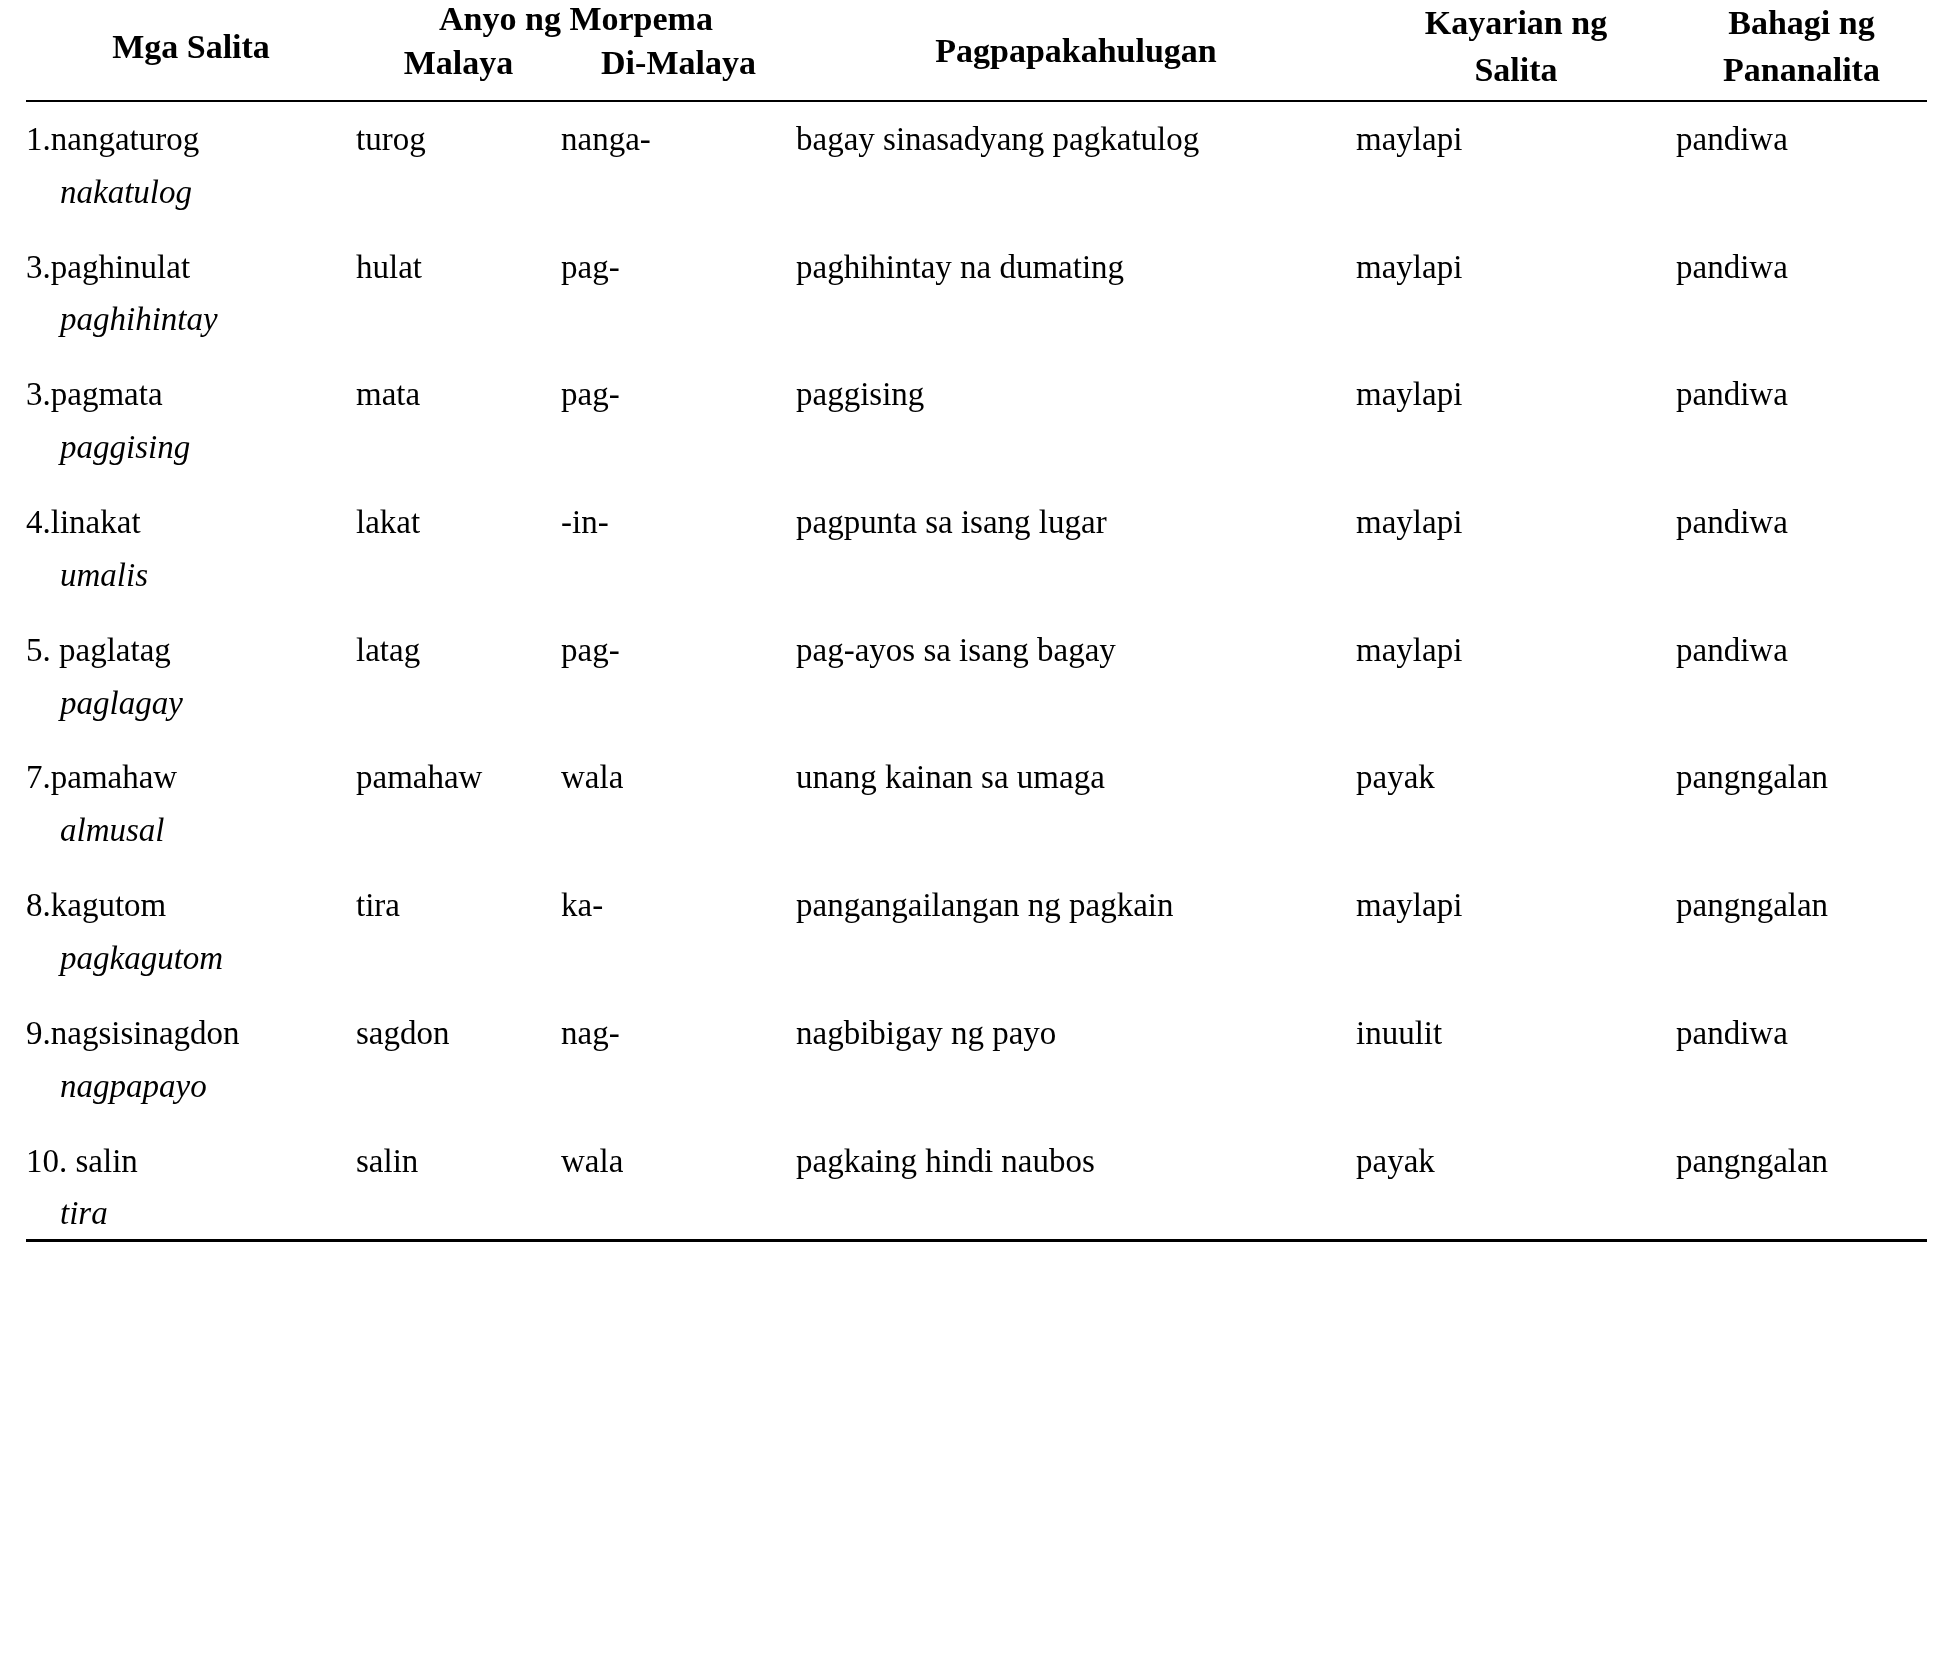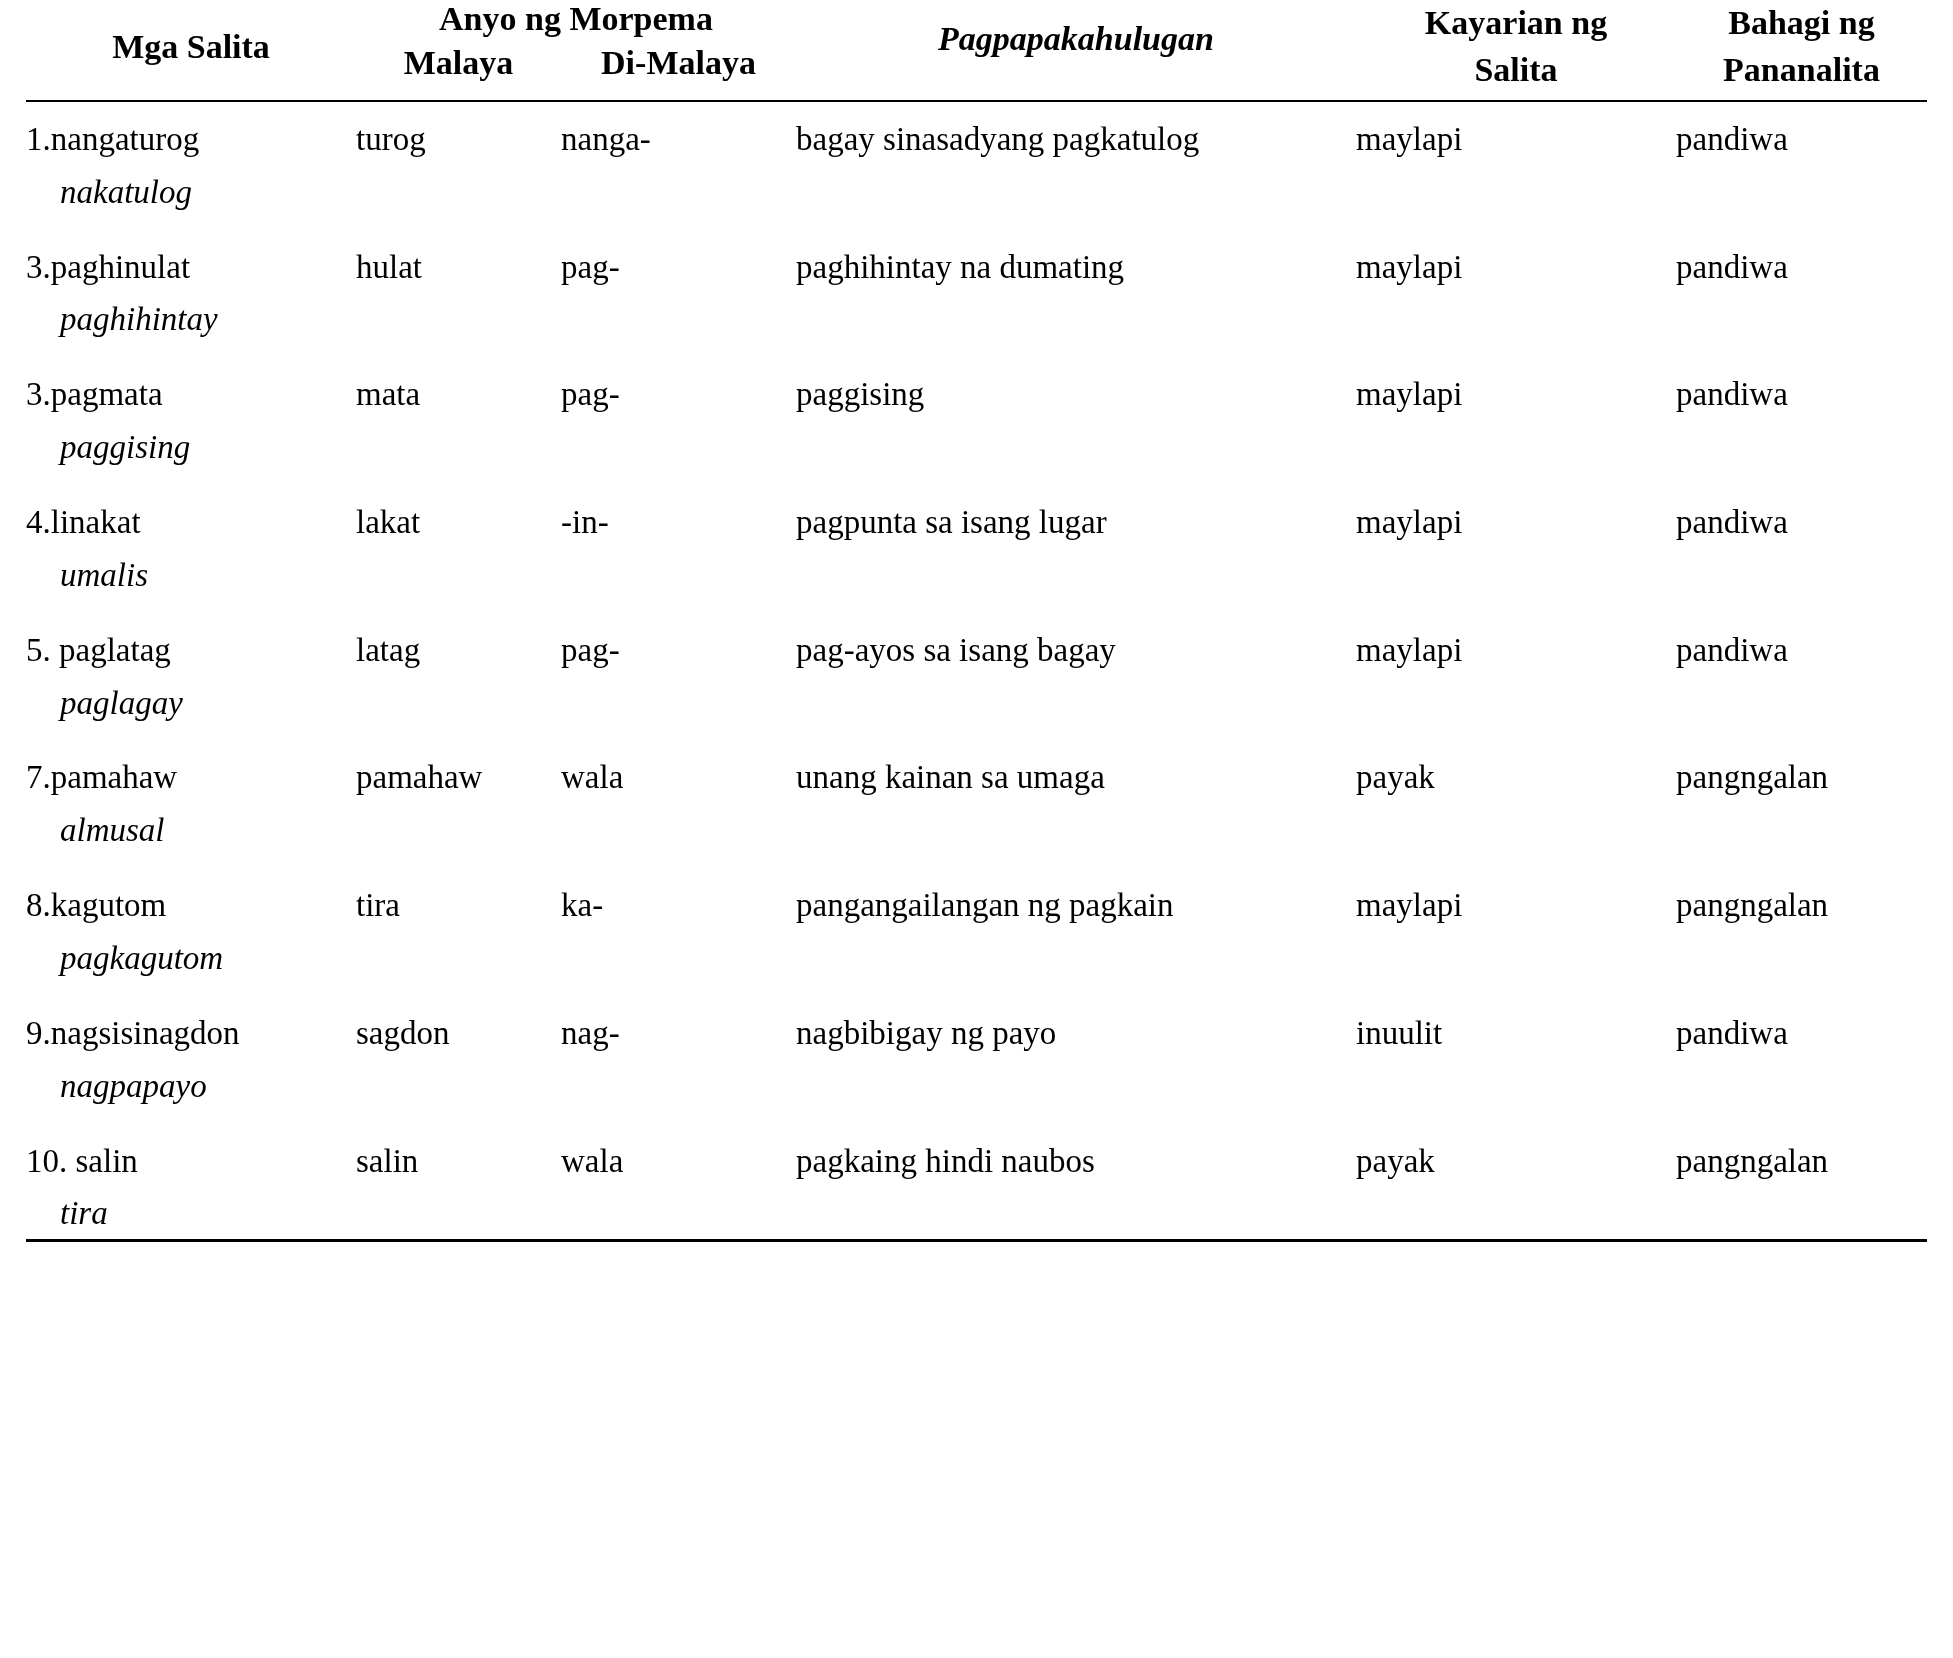--- a/index.html
+++ b/index.html
@@ -69,22 +69,21 @@
     line-height: 1.38;
   }
   .hdr-salita-label {
     text-align: center;
     font-weight: bold;
     padding-top: 28px;
   }
   .hdr-meaning-label {
     text-align: center;
     font-weight: bold;
-    padding-top: 20px;
-    font-style: italic;
+    padding-top: 32px;
   }
 
   thead tr.head-sep td {
     border-bottom: 2px solid #000;
     height: 6px;
     padding: 0;
   }
 
   tbody td {
     vertical-align: top;

